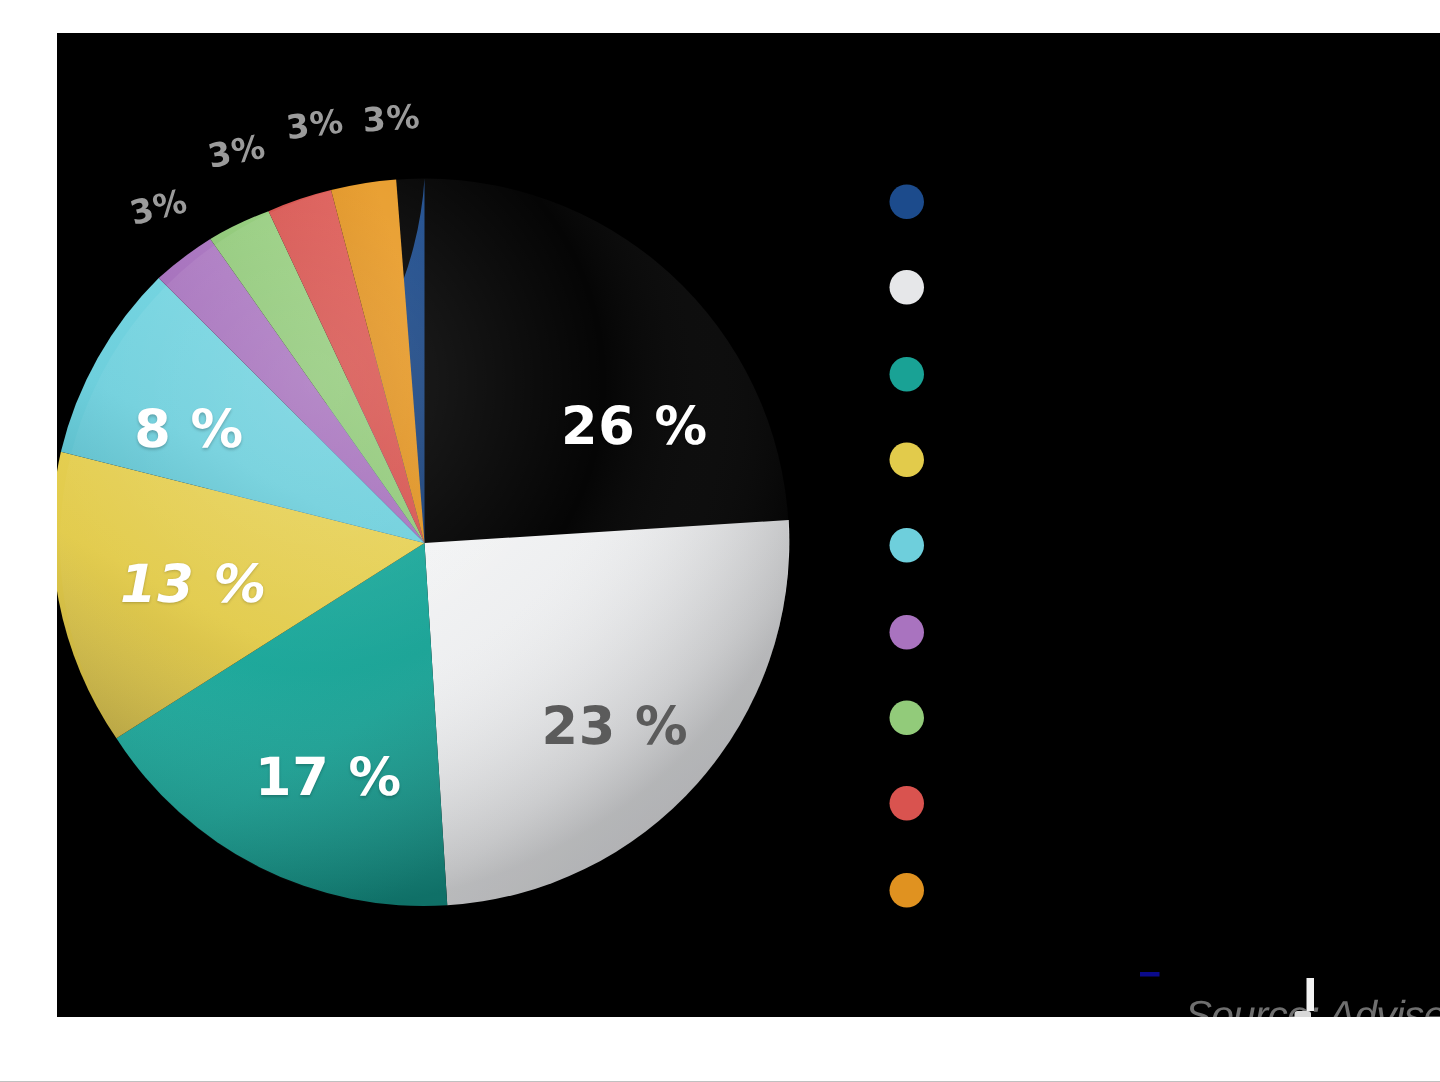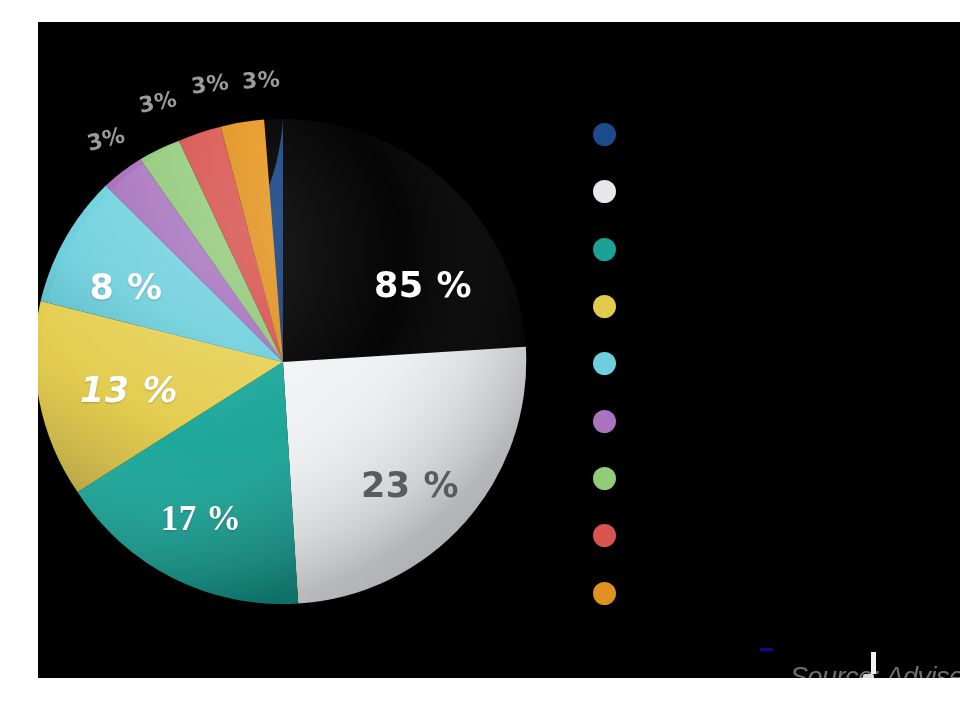--- a/index.html
+++ b/index.html
@@ -232,23 +232,23 @@
         <path d="M245,340 L141.0,118.8 A243,243 0 0,1 182.7,104.7 Z" fill="url(#gRed)"></path>
       </g>
 
       <g>
         <path d="M245,340 L182.7,104.7 A243,243 0 0,1 226.1,97.6 Z" fill="url(#gOrange)"></path>
       </g>
 
       <circle cx="245" cy="340" r="243" fill="url(#sheen)"></circle>
     </svg>
 
-    <div class="slice-label big light" style="left:385px; top:263px;">85 %</div>
+    <div class="slice-label big light" style="left:385px; top:263px;">26 %</div>
     <div class="slice-label big dark" style="left:372px; top:463px;">23 %</div>
-    <div class="slice-label big light" style="left:163px; top:497px;font-family:Liberation Serif, serif;">17 %</div>
+    <div class="slice-label big light" style="left:181px; top:497px;">17 %</div>
     <div class="slice-label big light" style="left:91px;  top:368px;font-style:italic;">13 %</div>
     <div class="slice-label big light" style="left:88px;  top:265px;">8 %</div>
 
     <div class="slice-label outer" style="left:68px;  top:117px; transform:translate(-50%,-50%) rotate(-14deg);">3%</div>
     <div class="slice-label outer" style="left:120px; top:80px;  transform:translate(-50%,-50%) rotate(-11deg);">3%</div>
     <div class="slice-label outer" style="left:172px; top:62px;  transform:translate(-50%,-50%) rotate(-7deg);">3%</div>
     <div class="slice-label outer" style="left:223px; top:58px;  transform:translate(-50%,-50%) rotate(-4deg);">3%</div>
   </div>
 
   <div id="legend">

